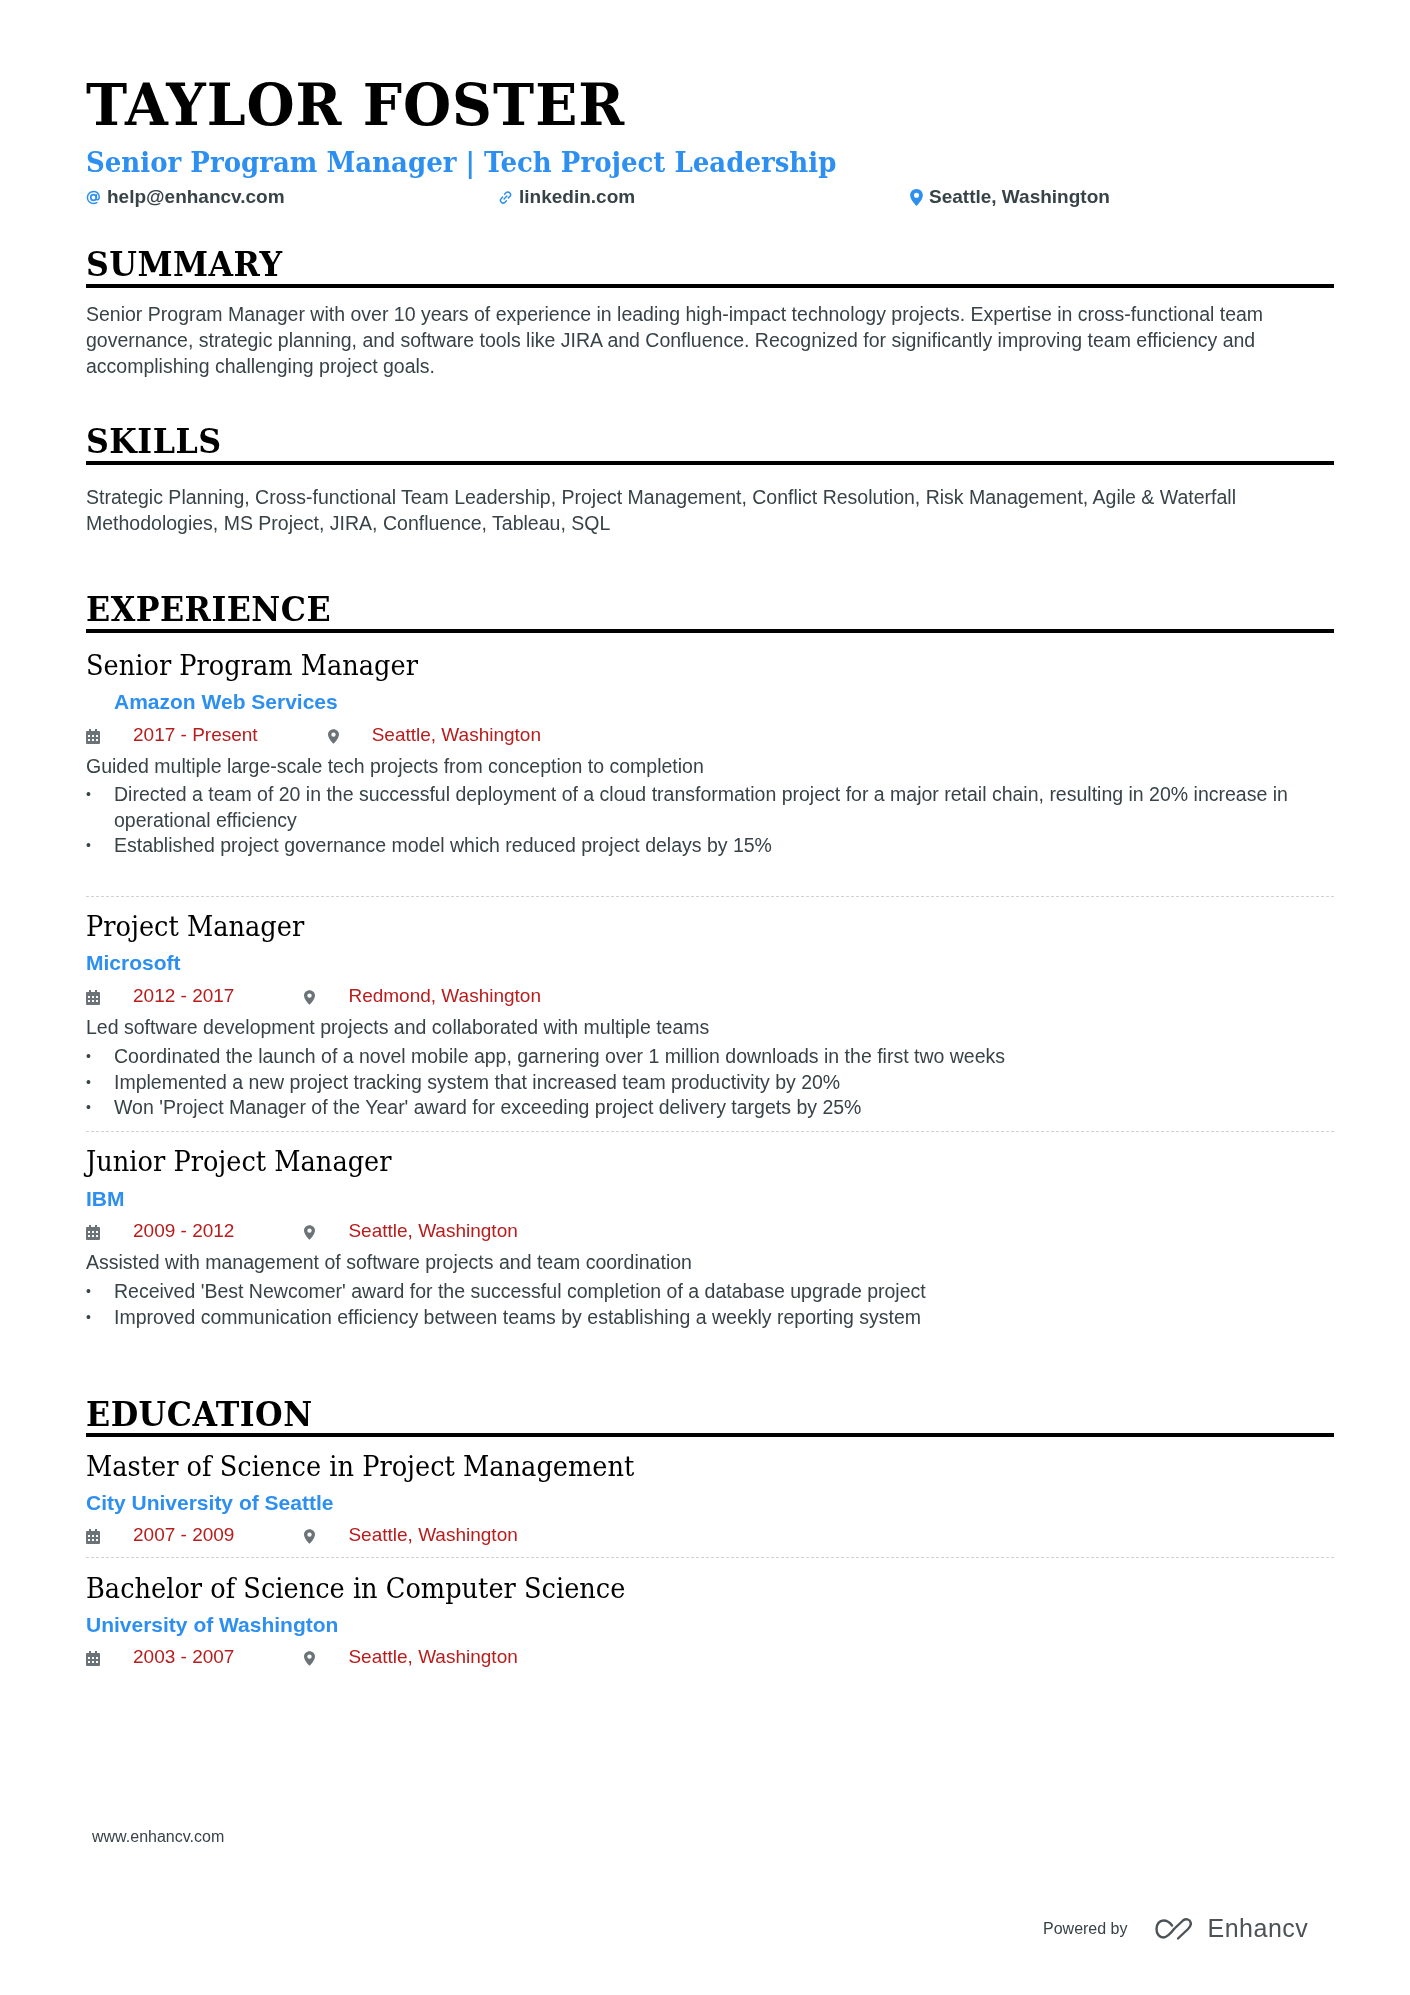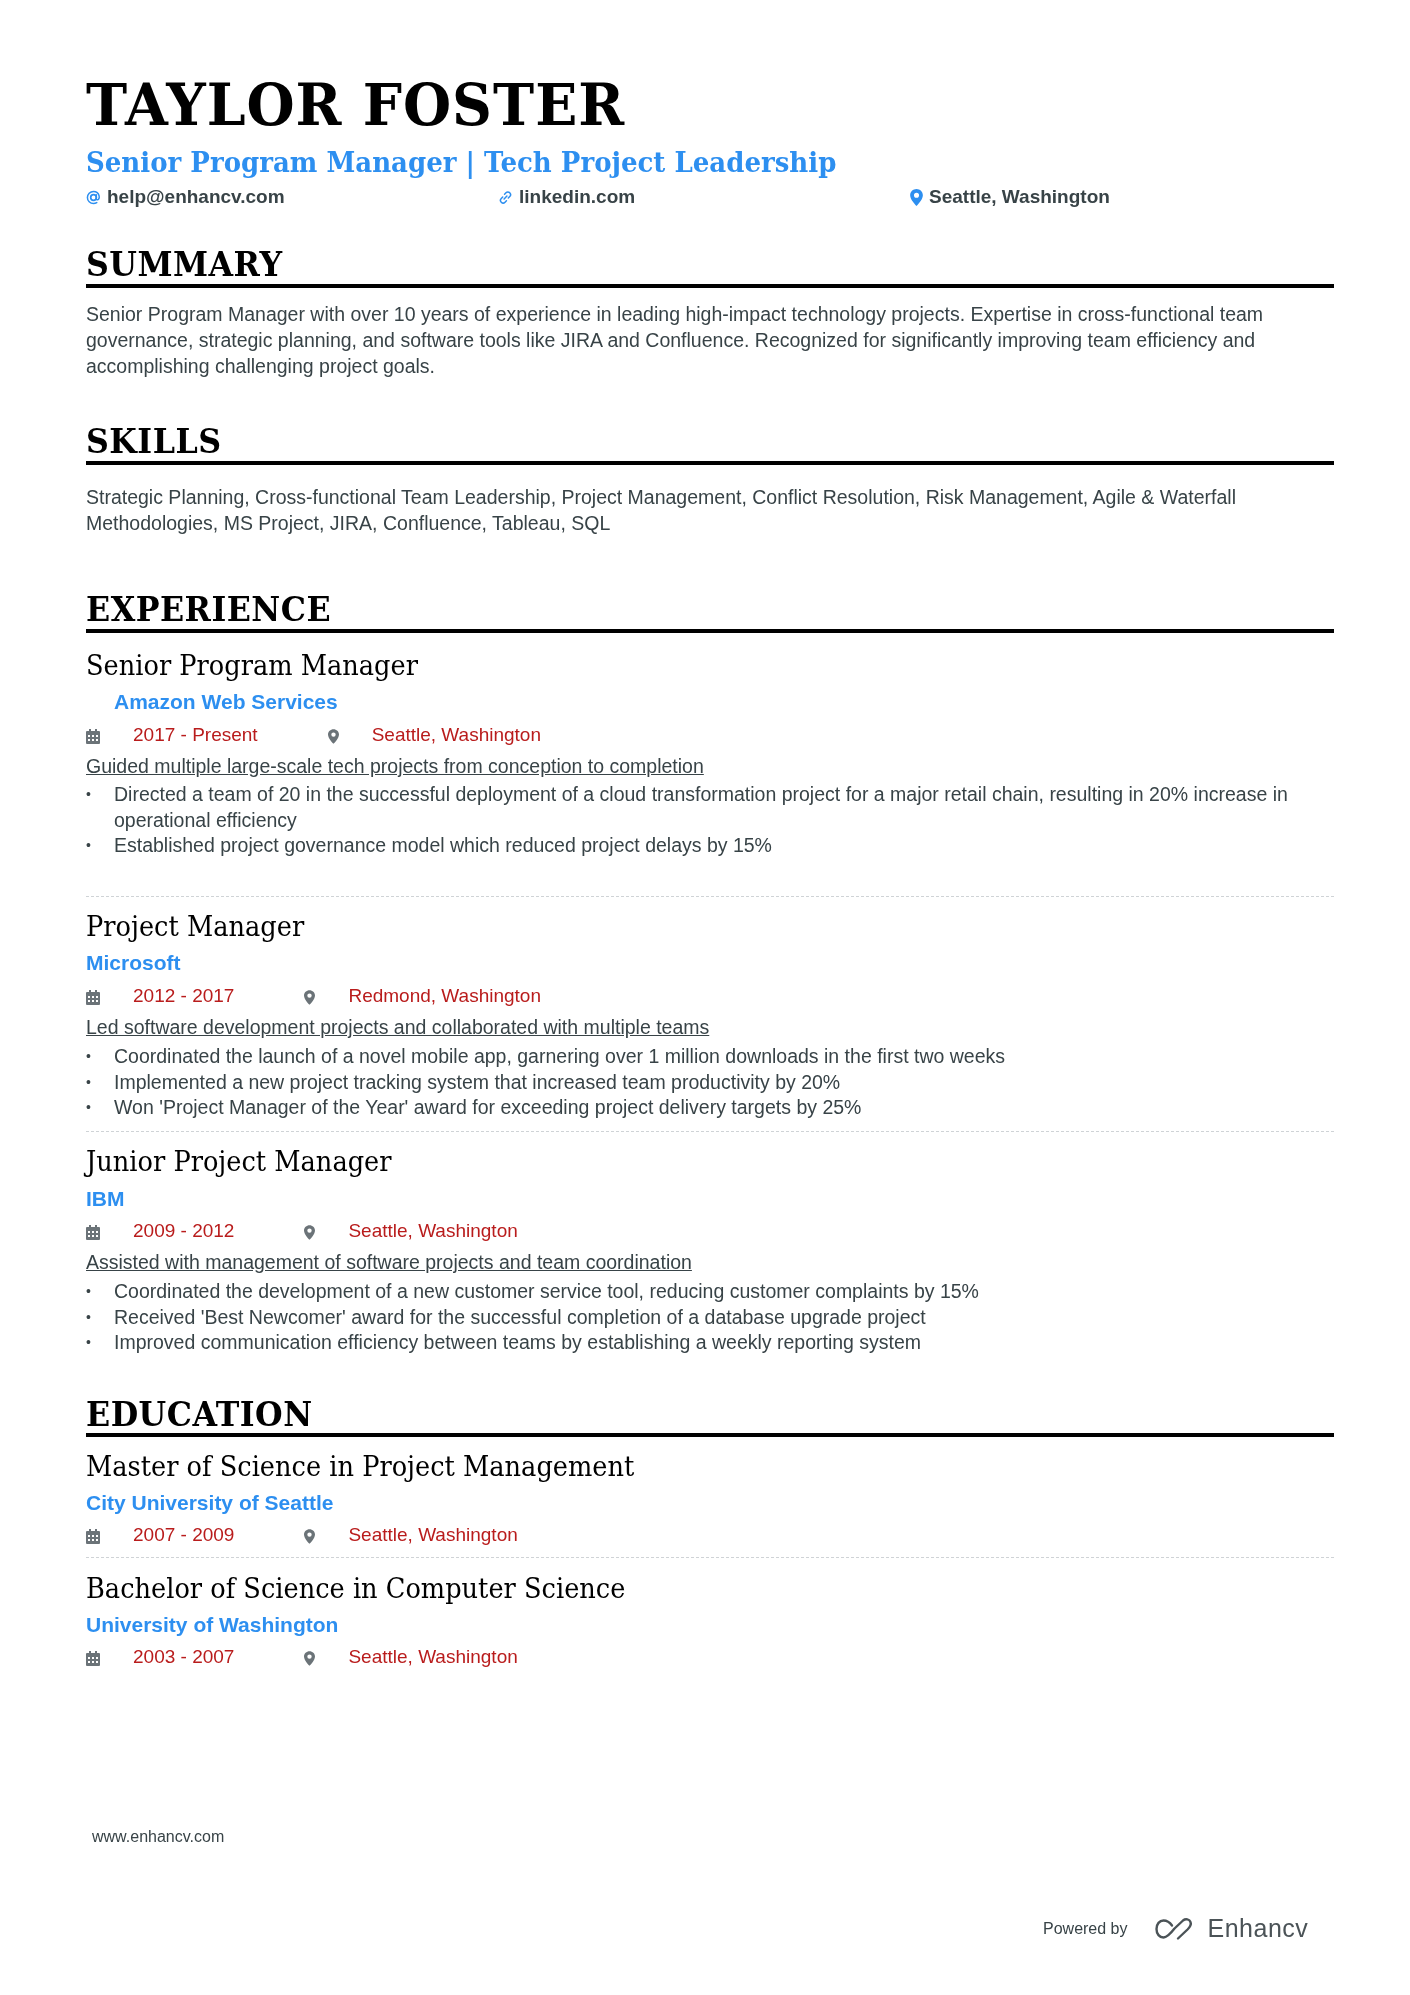--- a/index.html
+++ b/index.html
@@ -11,21 +11,21 @@
   .contact { position: absolute; top: 0; white-space: nowrap; display: flex; align-items: center; }
   .contact .ic { color: #2d8ff0; margin-right: 6px; display: inline-flex; }
   .section-title { position: absolute; left: 0; font-family: "DejaVu Serif", serif; font-weight: bold; font-size: 33px; color: #000; line-height: 1; letter-spacing: 0.5px; transform: scaleX(0.96); transform-origin: left; }
   .rule { position: absolute; left: 0; width: 1248px; height: 4px; background: #000; }
   .para { position: absolute; left: 0; width: 1248px; font-size: 19.5px; line-height: 26px; color: #384347; }
   .job-title { position: absolute; left: 0; font-family: "DejaVu Serif", serif; font-size: 27px; color: #000; line-height: 1; white-space: nowrap; transform: scaleX(0.95); transform-origin: left; }
   .company { position: absolute; left: 0; font-size: 21px; font-weight: bold; color: #2d8ff0; line-height: 1; white-space: nowrap; }
   .meta { position: absolute; left: 0; font-size: 19px; color: #b91c1c; line-height: 1; white-space: nowrap; display: flex; align-items: flex-end; gap: 24px; }
   .meta .ic { color: #6b7378; display: inline-flex; margin-right: 9px; }
   .meta .gap { width: 22px; display: inline-block; }
-  .desc { position: absolute; left: 0; font-size: 19.5px; color: #384347; line-height: 1; white-space: nowrap; text-decoration: underline; }
+  .desc { position: absolute; left: 0; font-size: 19.5px; color: #384347; line-height: 1; white-space: nowrap; }
   .bullets { position: absolute; left: 0; width: 1248px; margin: 0; padding: 0; list-style: none; font-size: 19.5px; line-height: 25.6px; color: #384347; }
   .bullets li { position: relative; padding-left: 28px; }
   .bullets li::before { content: "•"; position: absolute; left: 0; top: 0; font-size: 14px; color: #384347; }
   .dash { position: absolute; left: 0; width: 1248px; height: 0; border-top: 1.5px dashed #cfd3d6; }
   .footer-left { position: absolute; left: 92px; top: 1828px; font-size: 16px; color: #384347; }
   .footer-right { position: absolute; left: 1043px; top: 1914px; display: flex; align-items: center; font-size: 16px; color: #384347; }
   .brand { font-size: 25px; color: #4b5357; margin-left: 8px; letter-spacing: 0.5px; }
 </style>
 </head>
 <body>
@@ -170,21 +170,20 @@
       <span class="gap"></span>
       <span class="ic">
         <svg width="11" height="15" viewBox="0 0 12 16">
             <path d="M6 0C2.7 0 0 2.6 0 5.9 0 10.3 6 16 6 16s6-5.7 6-10.1C12 2.6 9.3 0 6 0zm0 8.3a2.4 2.4 0 110-4.8 2.4 2.4 0 010 4.8z" fill="#6b7378"></path>
           </svg>
       </span>
       <span>Seattle, Washington</span>
     </div>
     <div class="desc" style="top:1253px;">Assisted with management of software projects and team coordination</div>
     <ul class="bullets" style="top:1279px;">
-      <li>Coordinated the development of a new customer service tool, reducing customer complaints by 15%</li>
       <li>Received 'Best Newcomer' award for the successful completion of a database upgrade project</li>
       <li>Improved communication efficiency between teams by establishing a weekly reporting system</li>
     </ul>
   </div>
 
   <div class="section-title" style="top:1398px;">EDUCATION</div>
   <div class="rule" style="top:1433px;"></div>
 
   <div>
     <div class="job-title" style="top:1453px;">Master of Science in Project Management</div>

